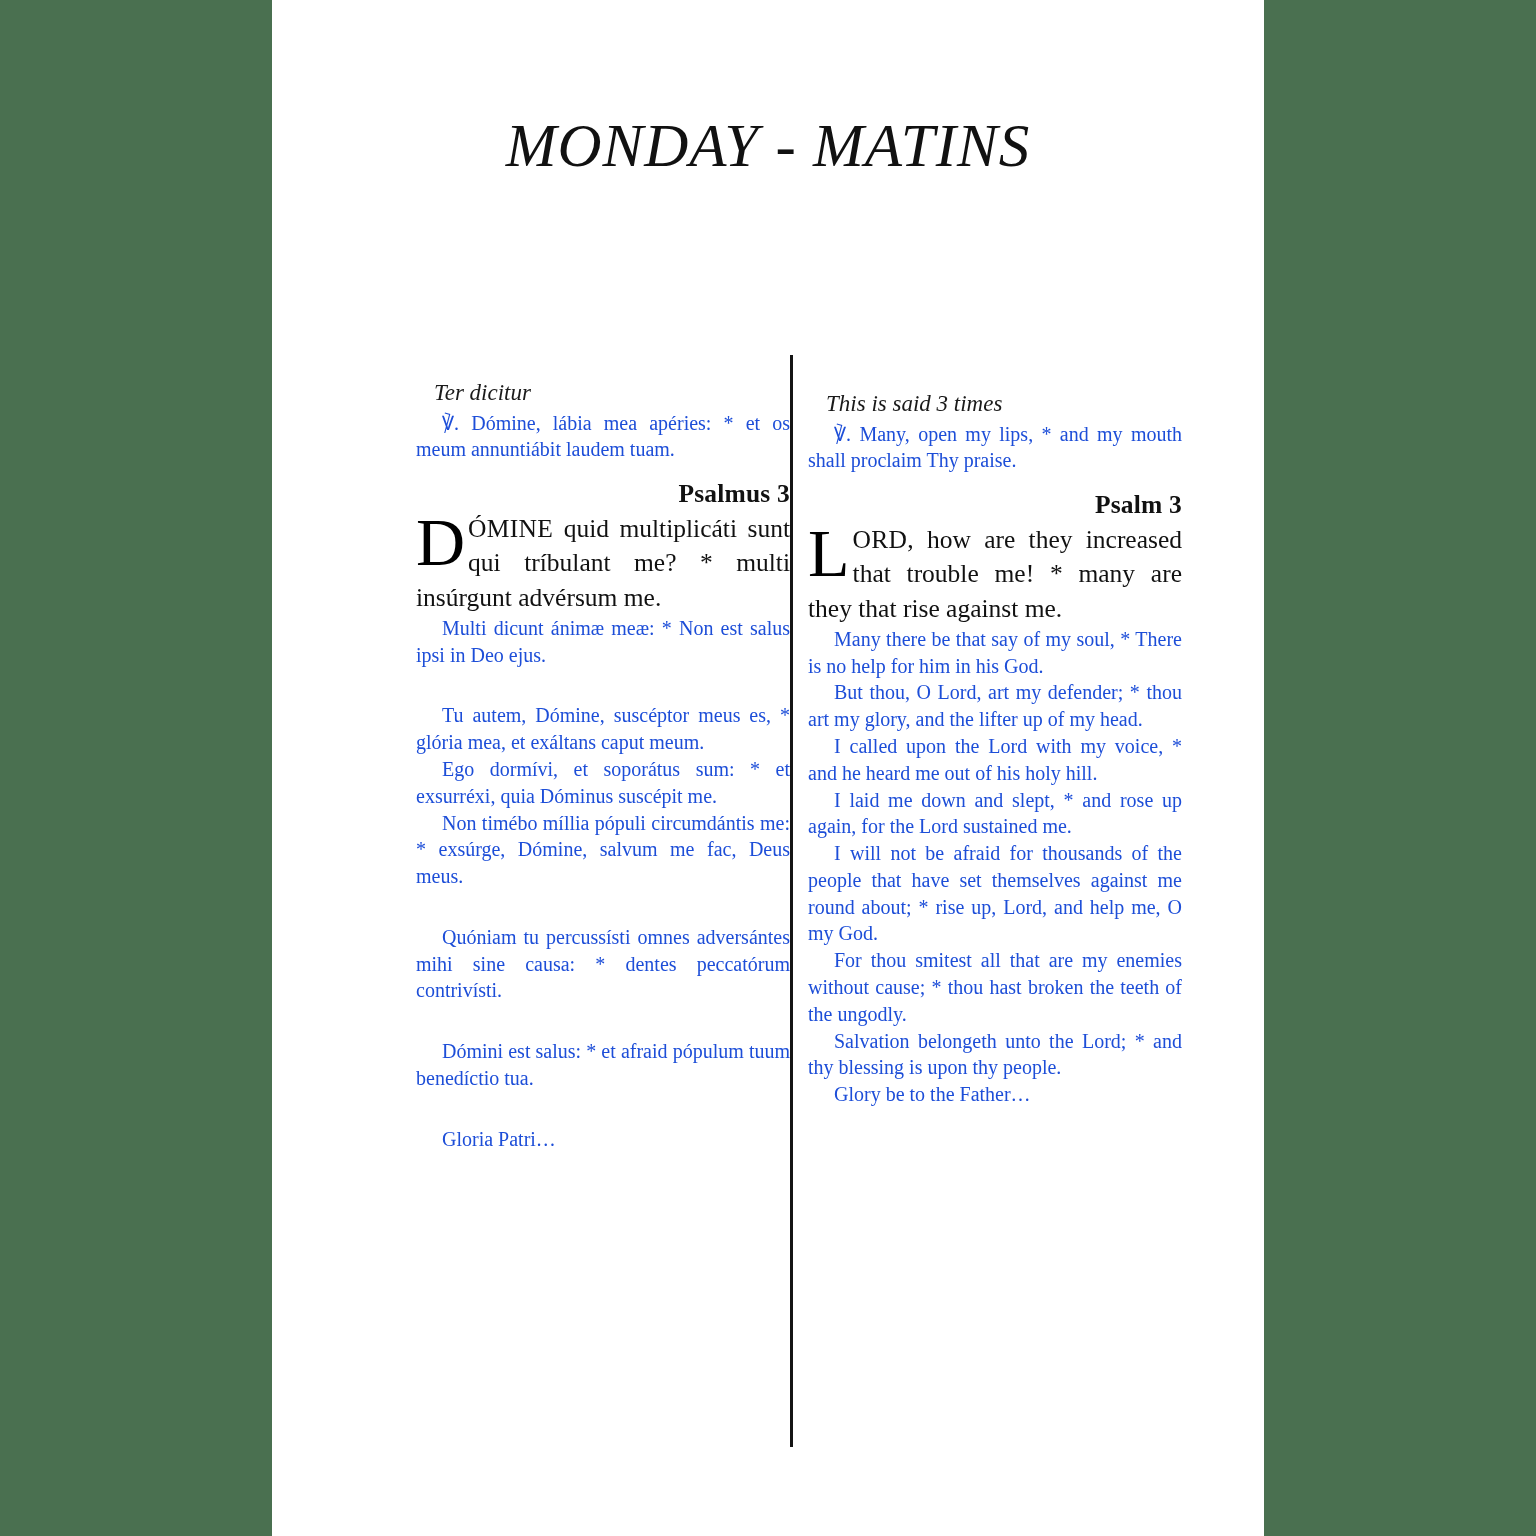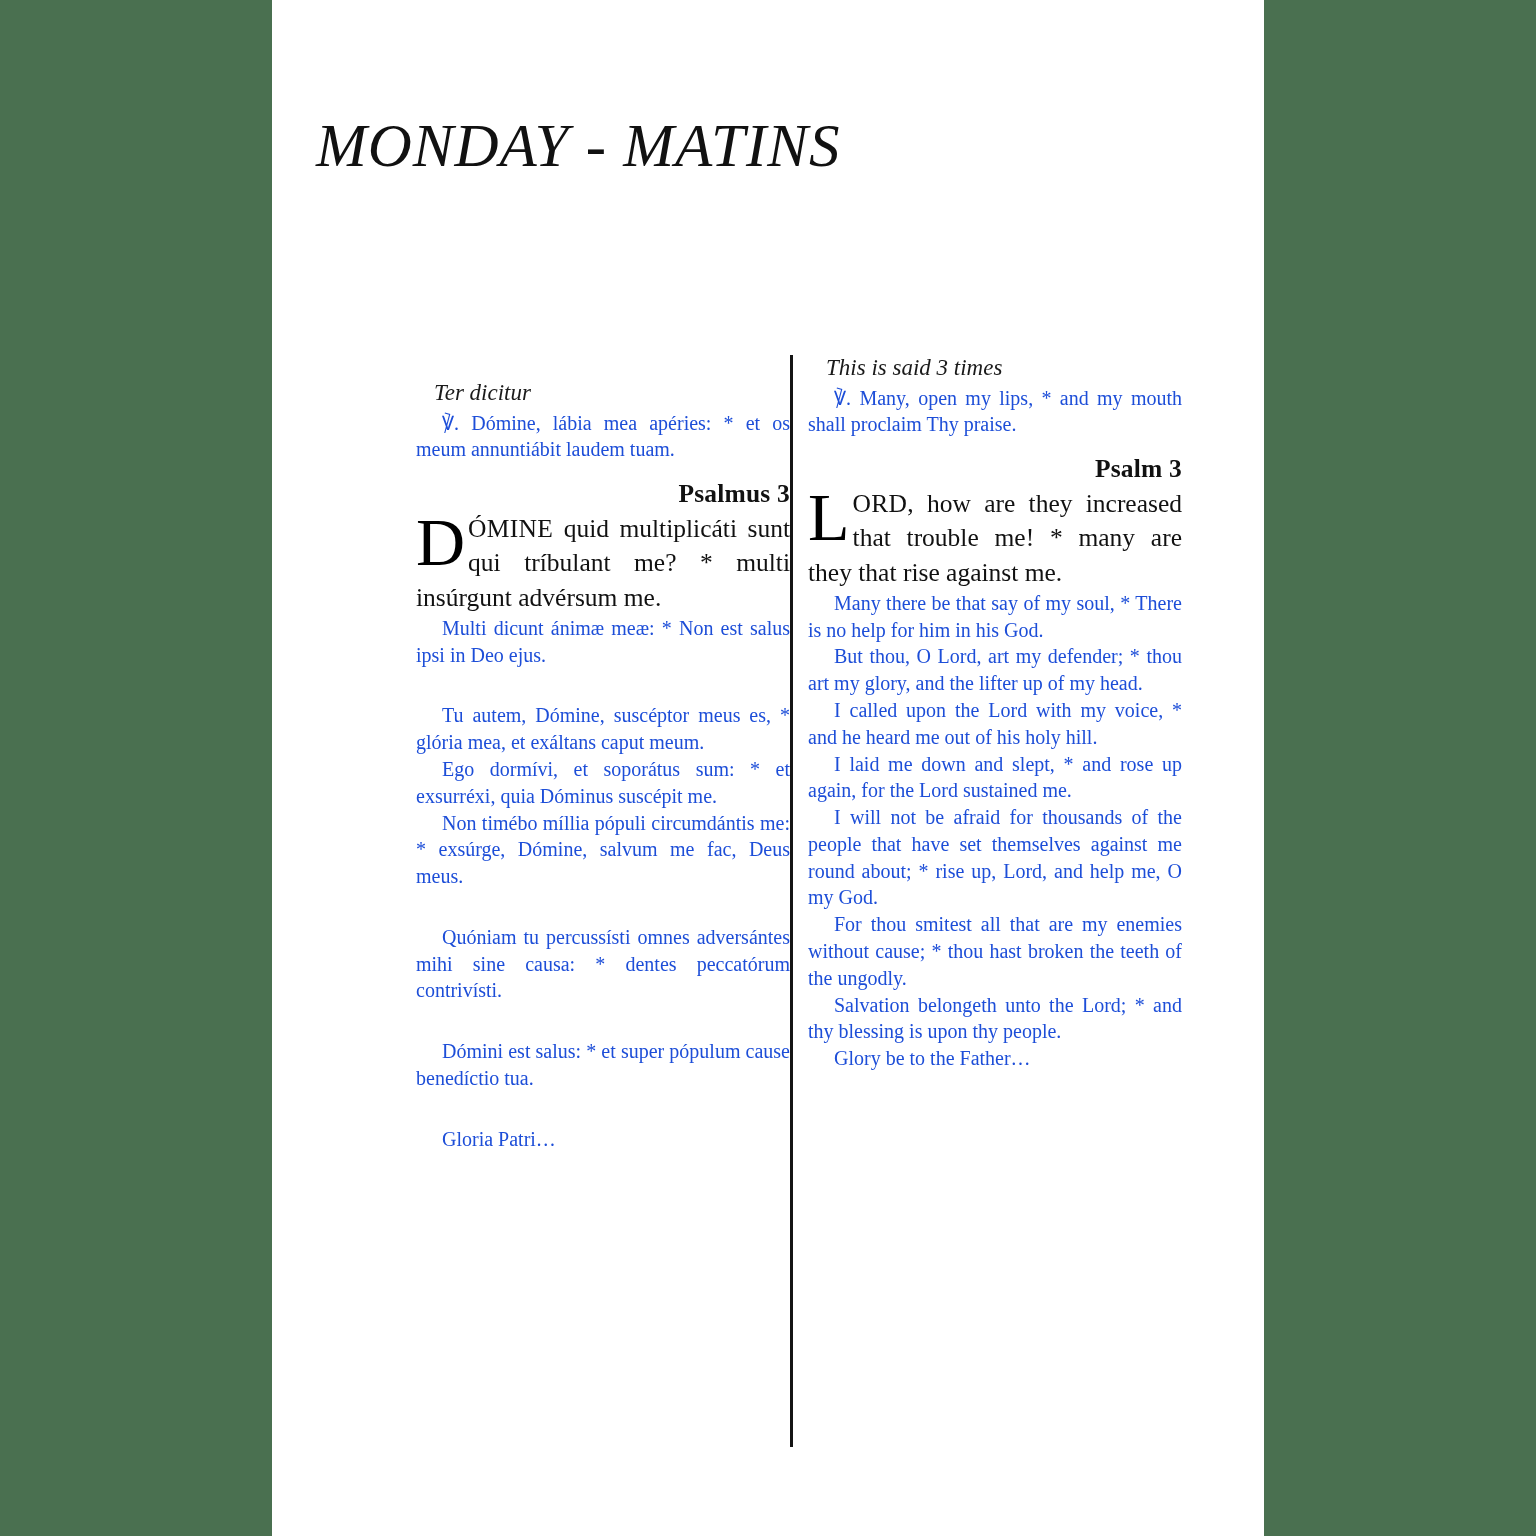--- a/index.html
+++ b/index.html
@@ -22,27 +22,27 @@
     height: 1536px;
     background: #ffffff;
     box-sizing: border-box;
   }
 
   .page-title {
     position: absolute;
     left: 0;
     top: 112px;
     width: 992px;
+    text-align: center;
     font-style: italic;
     font-size: 61px;
     letter-spacing: 1px;
     color: #111111;
     line-height: 1.1;
     font-family: "Liberation Serif", "DejaVu Serif", serif;
-    padding-left: 44px;
   }
 
   #columns {
     position: absolute;
     left: 0;
     top: 352px;
     width: 992px;
     height: 1120px;
   }
 
@@ -54,21 +54,21 @@
     height: 1092px;
     background: #141414;
   }
 
   .col {
     position: absolute;
     top: 0;
     width: 374px;
   }
   .col-left  { left: 144px; margin-top: 25px; }
-  .col-right { left: 536px; }
+  .col-right { left: 536px; margin-top: 36px; }
 
   .rubric {
     font-style: italic;
     font-size: 23px;
     line-height: 1.42;
     color: #1a1a1a;
     margin: 0 0 0 18px;
     text-align: left;
   }
 
@@ -144,21 +144,21 @@
 
       <div>
           <div class="verse">Multi dicunt ánimæ meæ: * Non est salus ipsi in Deo ejus.</div>
           <div class="gap"></div>
           <div class="verse">Tu autem, Dómine, suscéptor meus es, * glória mea, et exáltans caput meum.</div>
           <div class="verse">Ego dormívi, et soporátus sum: * et exsurréxi, quia Dóminus sus­cépit me.</div>
           <div class="verse">Non timébo míllia pópuli circumdántis me: * exsúrge, Dómine, salvum me fac, Deus meus.</div>
           <div class="gap"></div>
           <div class="verse">Quóniam tu percussísti omnes adversántes mihi sine causa: * dentes peccatórum contrivísti.</div>
           <div class="gap"></div>
-          <div class="verse">Dómini est salus: * et super pópulum cause benedíctio tua.</div>
+          <div class="verse">Dómini est salus: * et afraid pópulum tuum benedíctio tua.</div>
           <div class="gap"></div>
           <div class="verse">Gloria Patri…</div>
         </div>
     </div>
 
     <div class="col col-right">
 
       <div class="rubric">This is said 3 times</div>
 
       <div class="verse">℣. Many, open my lips, * and my mouth shall proclaim Thy praise.</div>

